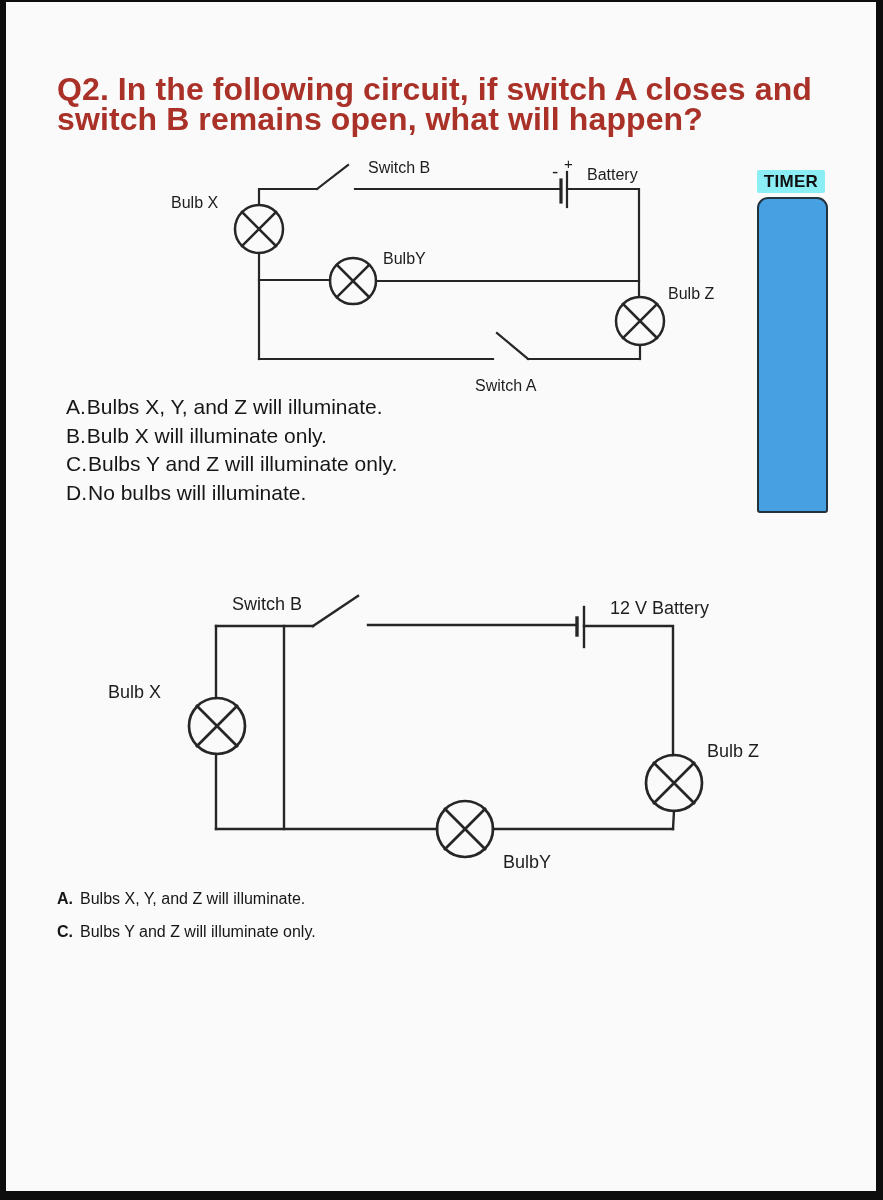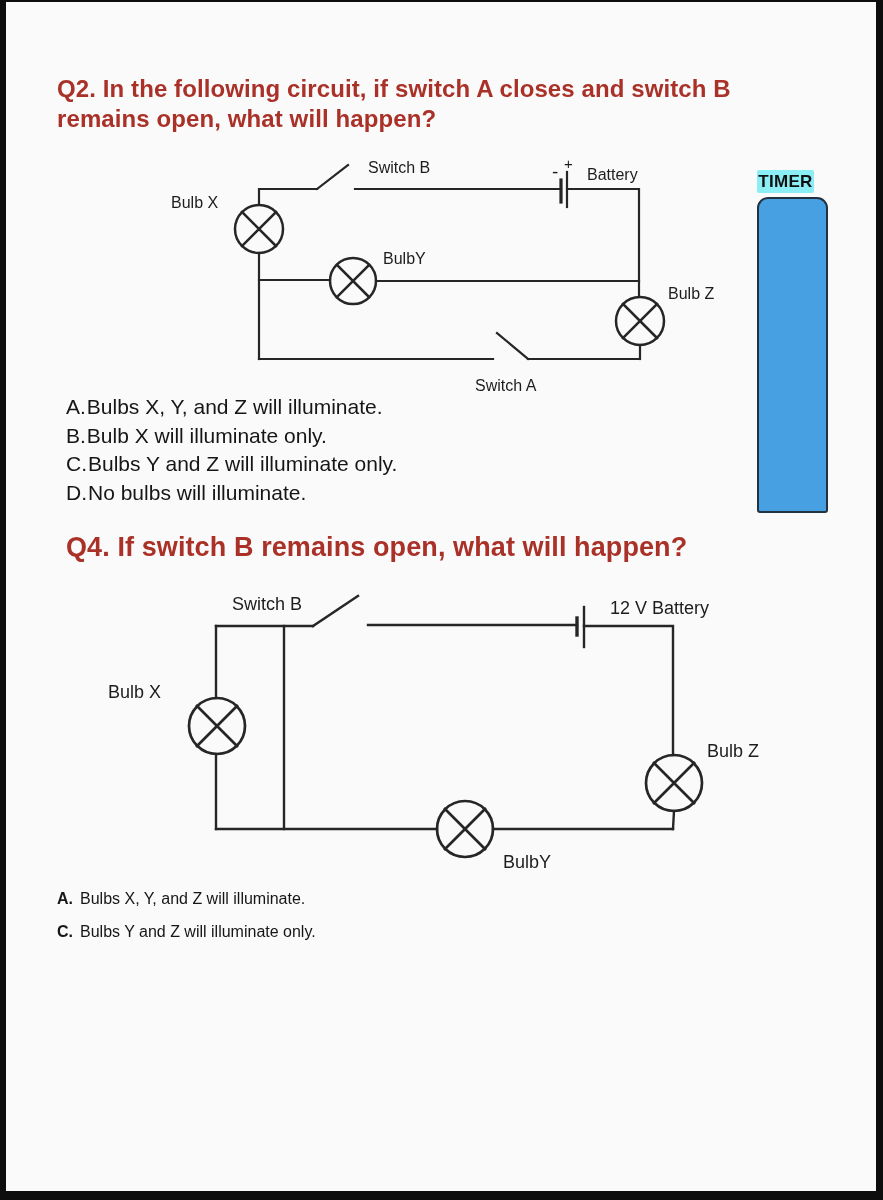--- a/index.html
+++ b/index.html
@@ -21,21 +21,21 @@
     width:883px;height:1200px;
   }
   .abs{position:absolute;}
   .q-title{
     color:#a93128;
     font-weight:bold;
     letter-spacing:0.1px;
   }
   #q2-title{
     left:57px;top:74px;width:760px;
-    font-size:24px;line-height:30px;
+    font-size:32px;line-height:30px;
   }
   #q4-title{
     left:66px;top:531px;width:790px;
     font-size:27px;line-height:33px;
   }
   .options{color:#161616;}
   #q2-options{
     left:66px;top:393px;
     font-size:21px;line-height:28.5px;
   }
@@ -51,21 +51,21 @@
     stroke:#262626;fill:none;
     stroke-linecap:square;
   }
   svg text{
     fill:#1d1d1d;stroke:none;
     font-family:"Liberation Sans", sans-serif;
   }
   .lbl16{font-size:16px;}
   .lbl18{font-size:18px;}
   #timer-label{
-    left:757px;top:170px;width:57px;height:23px;
+    left:757px;top:170px;width:68px;height:23px;
     background:#8ceef5;
     color:#101010;font-weight:bold;font-size:17px;
     display:flex;align-items:center;justify-content:center;
     letter-spacing:0.3px;
     border-radius:2px;
   }
   #timer-bar{
     left:757px;top:197px;width:71px;height:316px;
     background:#46a0e2;
     border:2px solid #22323f;
@@ -129,21 +129,20 @@
   <div id="q2-options" class="abs options">
     <div class="option"><span class="letter">A.</span><span>Bulbs X, Y, and Z will illuminate.</span></div>
     <div class="option"><span class="letter">B.</span><span>Bulb X will illuminate only.</span></div>
     <div class="option"><span class="letter">C.</span><span>Bulbs Y and Z will illuminate only.</span></div>
     <div class="option"><span class="letter">D.</span><span>No bulbs will illuminate.</span></div>
   </div>
 
   <div id="timer-label" class="abs">TIMER</div>
   <div id="timer-bar" class="abs"></div>
 
-  <div id="q4-title" class="abs q-title">Q4. If switch B remains open, what will happen?</div>
 
   <svg id="q4-circuit" class="abs" style="left:80px;top:585px;" width="720" height="295" viewBox="0 0 720 295">
     <g stroke-width="2.4">
 
       <path d="M136,41 L136,113"></path>
       <path d="M136,169 L136,244"></path>
 
       <path d="M204,41 L204,244"></path>
 
       <path d="M136,41 L233,41"></path>

